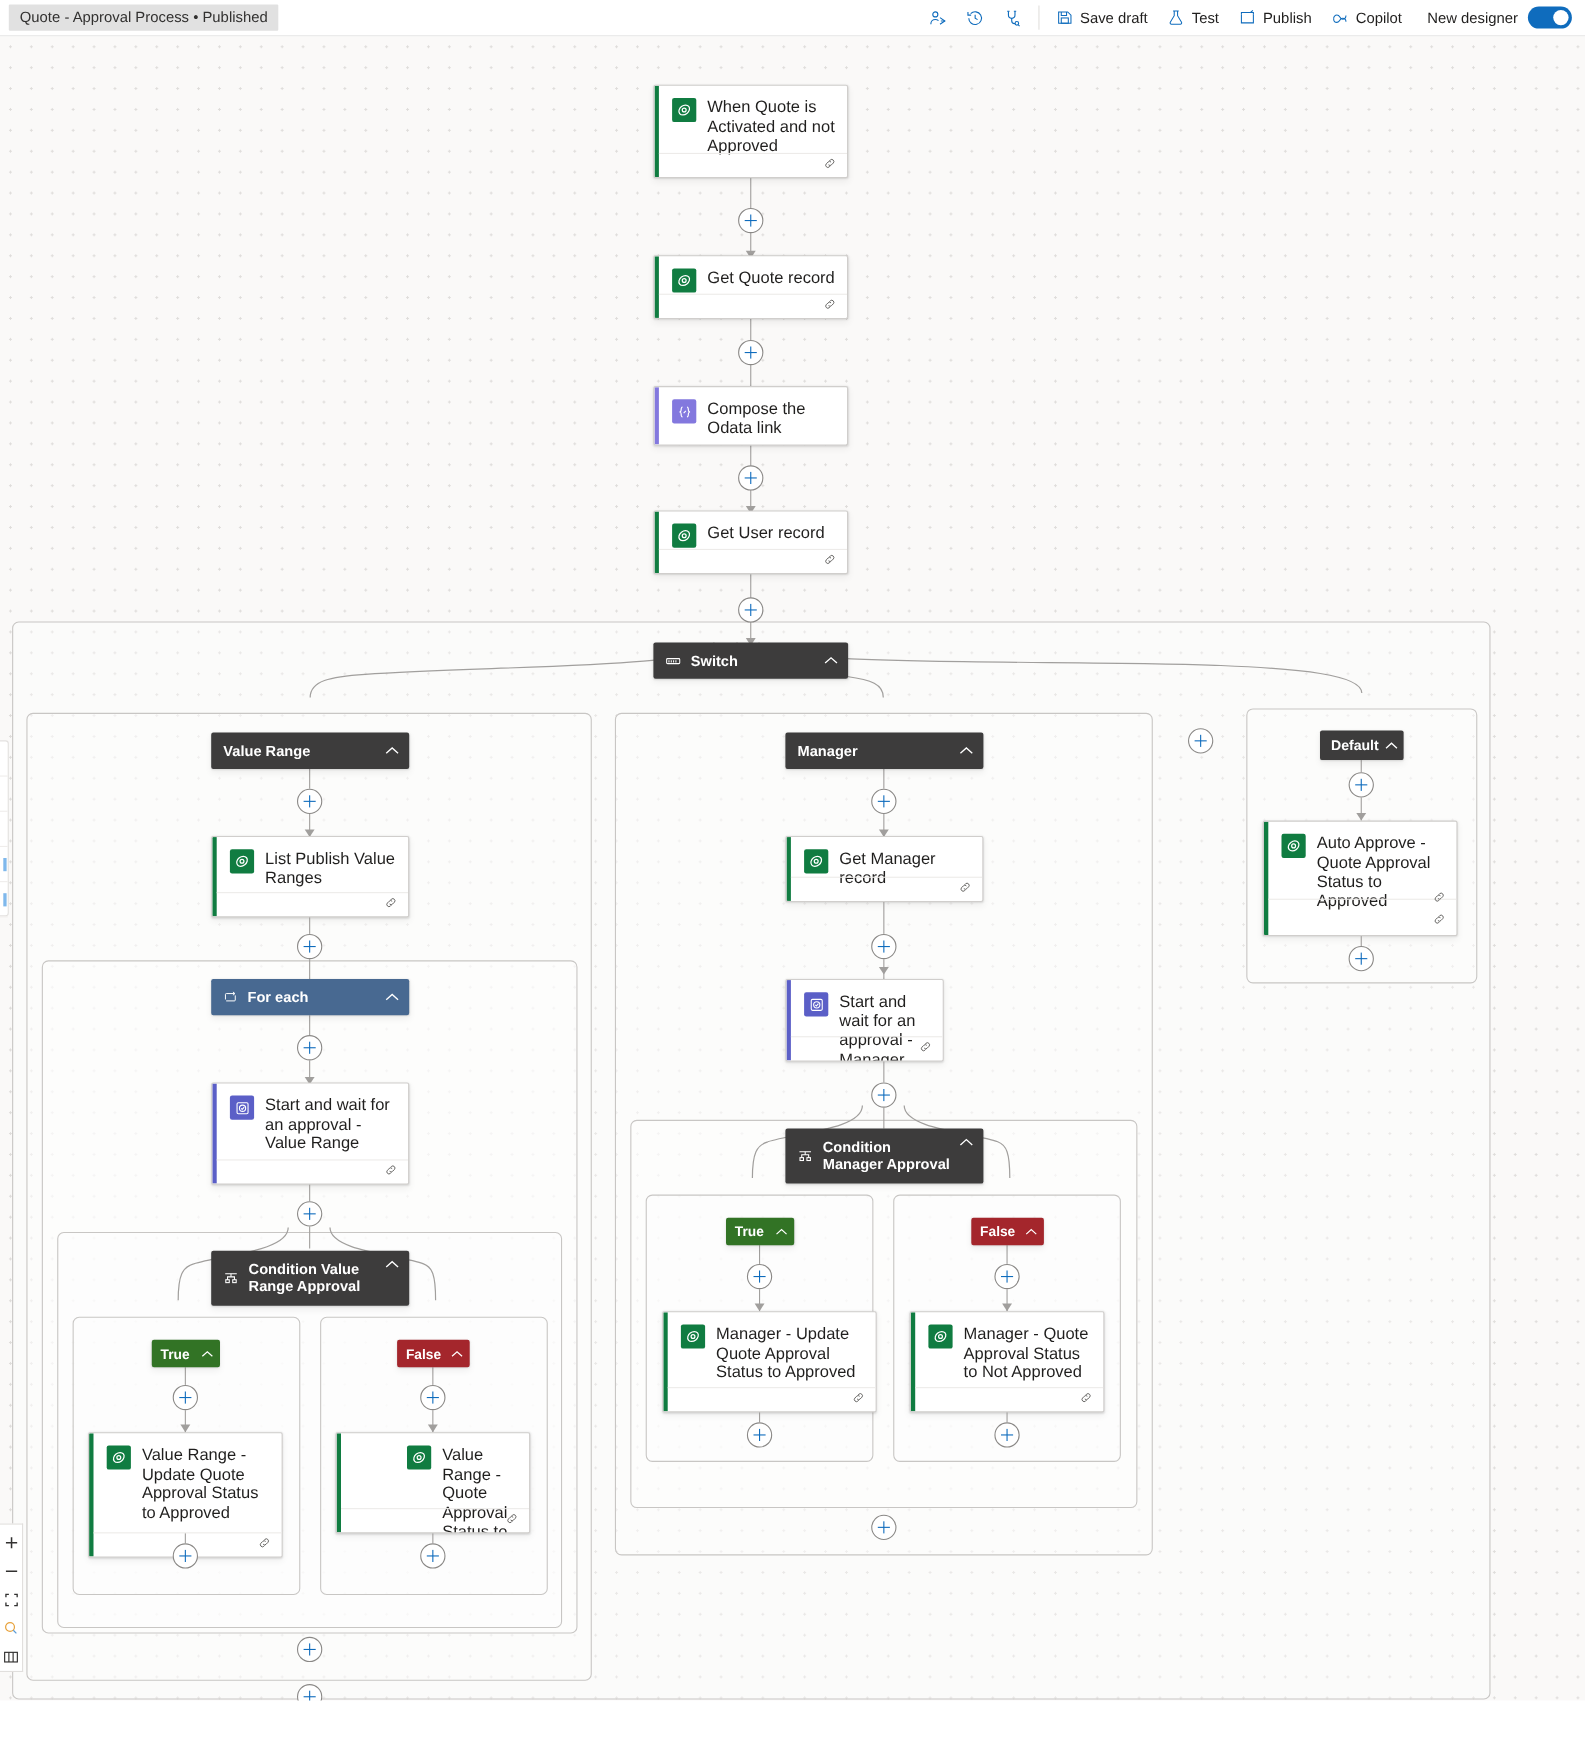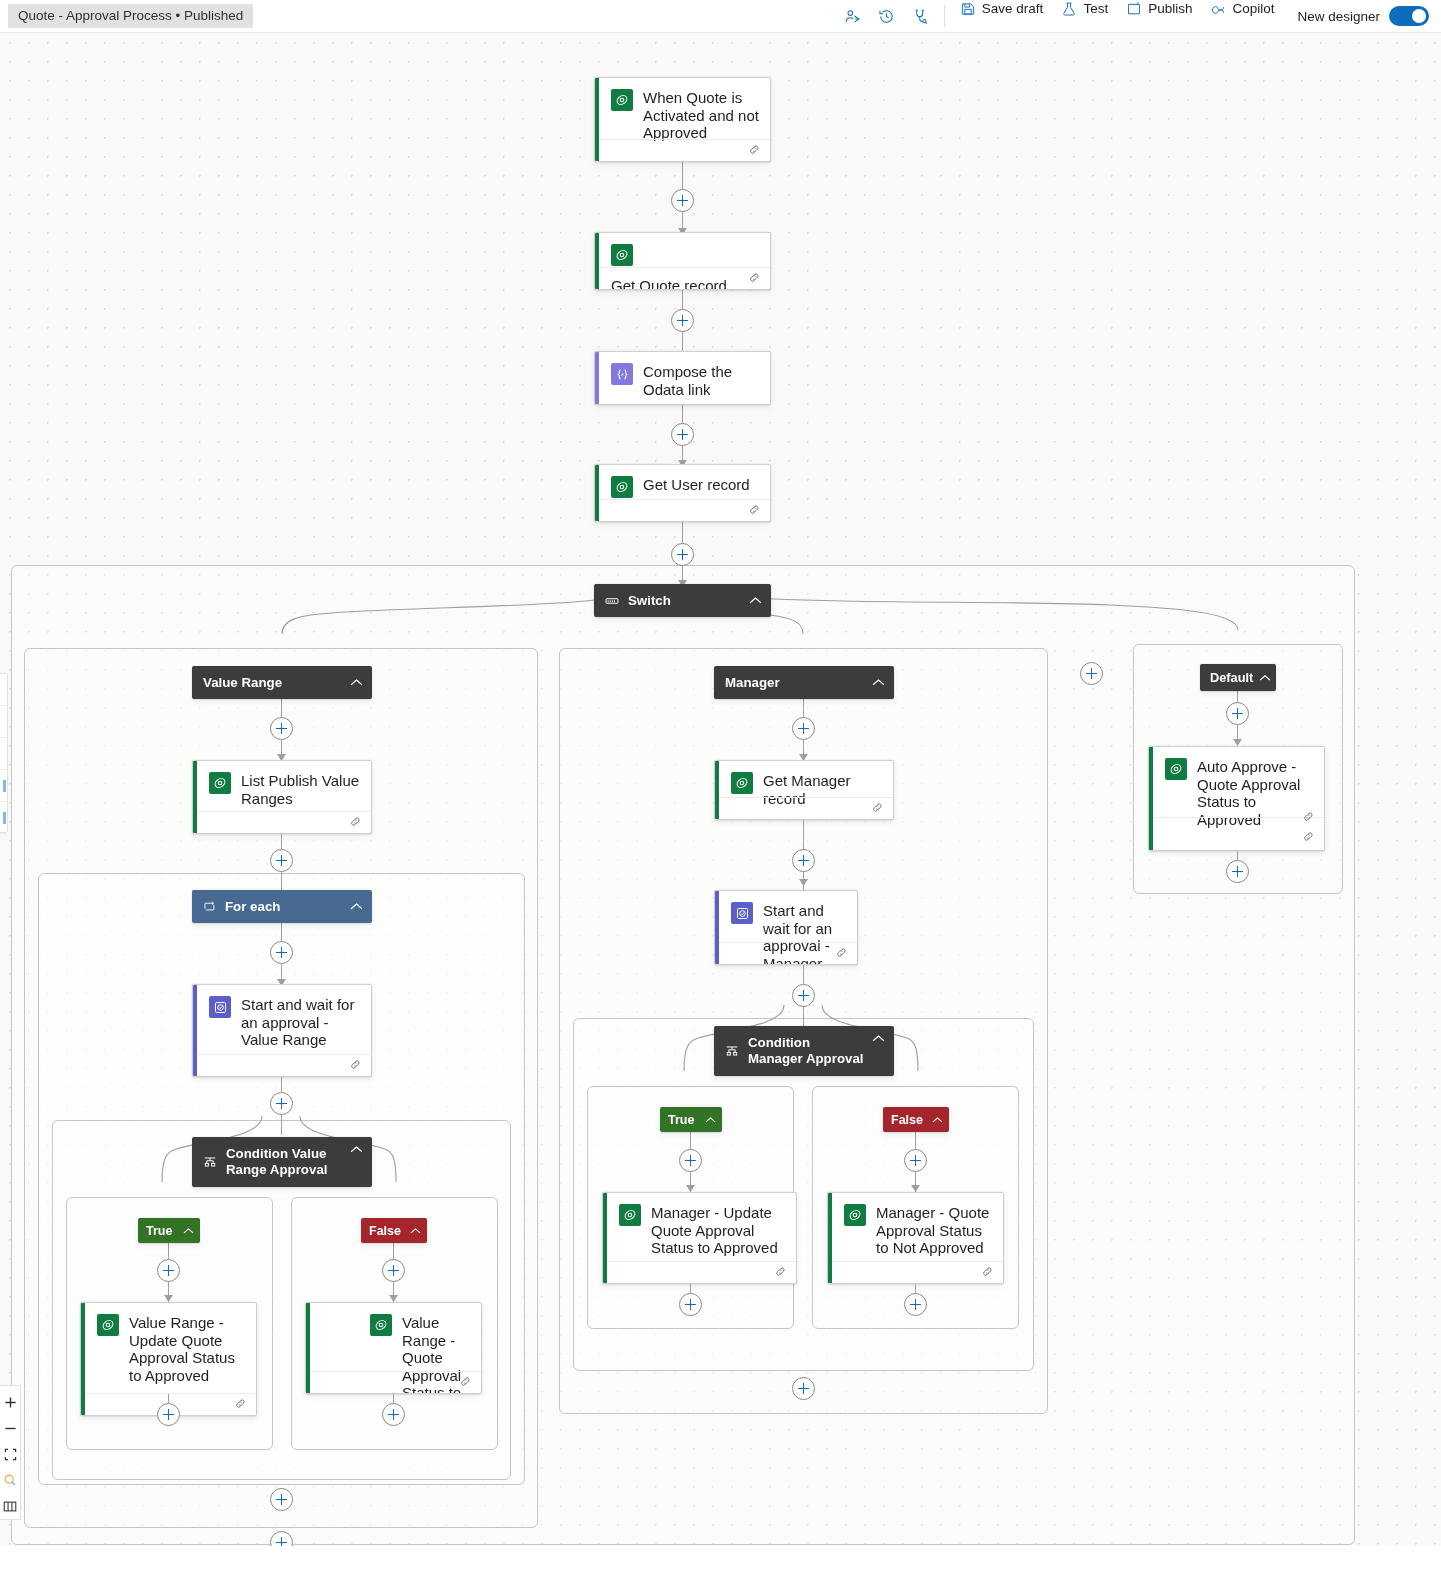--- a/index.html
+++ b/index.html
@@ -25,21 +25,21 @@
     font-size:13.5px; line-height:16px; border-radius:1px;
     white-space:nowrap;
   }
   #cb-right { margin-left:auto; display:flex; align-items:center; height:33px; }
   .cb-icon-btn {
     width:34px; height:30px; display:flex; align-items:center; justify-content:center;
     cursor:pointer;
   }
   .cb-sep { width:1px; height:22px; background:#e1dfdd; margin:0 6px; }
   .cb-btn {
-    display:flex; gap:6px; height:30px; padding:0 9px;
+    display:flex; align-items:center; gap:6px; height:30px; padding:0 9px;
     font-size:13.5px; color:#201f1e; cursor:pointer; white-space:nowrap;
   }
   .cb-btn svg, .cb-icon-btn svg { display:block; }
   #newdesigner-wrap { display:flex; align-items:center; gap:9px; margin-left:14px; margin-right:12px; }
   #newdesigner-label { font-size:13.5px; color:#201f1e; white-space:nowrap; }
   #newdesigner-toggle {
     width:40px; height:20px; border-radius:10px; background:#0f6cbd;
     position:relative; cursor:pointer; flex:none;
   }
   #newdesigner-knob {
@@ -339,21 +339,21 @@
           <path d="M10.4 7.4a2.6 2.6 0 0 0-3.8 0L4.3 9.7a2.7 2.7 0 0 0 3.8 3.8l1.1-1.1"></path>
             </g>
           </svg>
       </span>
     </div>
   </div>
   <div class="plusbtn" style="left:671px; top:156px;"></div>
 
   <div class="node" style="left:594px; top:199px; width:177px; height:58px;">
     <div class="node-accent" style="background:#107c41;"></div>
-    <div class="node-body" style="padding-bottom:8px;flex-direction:column;">
+    <div class="node-body" style="padding-bottom:8px;">
       <span class="node-icon" style="background:#107c41;">
         <svg width="14" height="14" viewBox="0 0 16 16">
             <g fill="none" stroke="#ffffff" stroke-width="1.3">
           <ellipse cx="8" cy="8" rx="6" ry="4.6" transform="rotate(-38 8 8)"></ellipse>
               <circle cx="8" cy="8" r="2"></circle>
             </g>
           </svg>
       </span>
       <span class="node-title">Get Quote record</span>
     </div>

